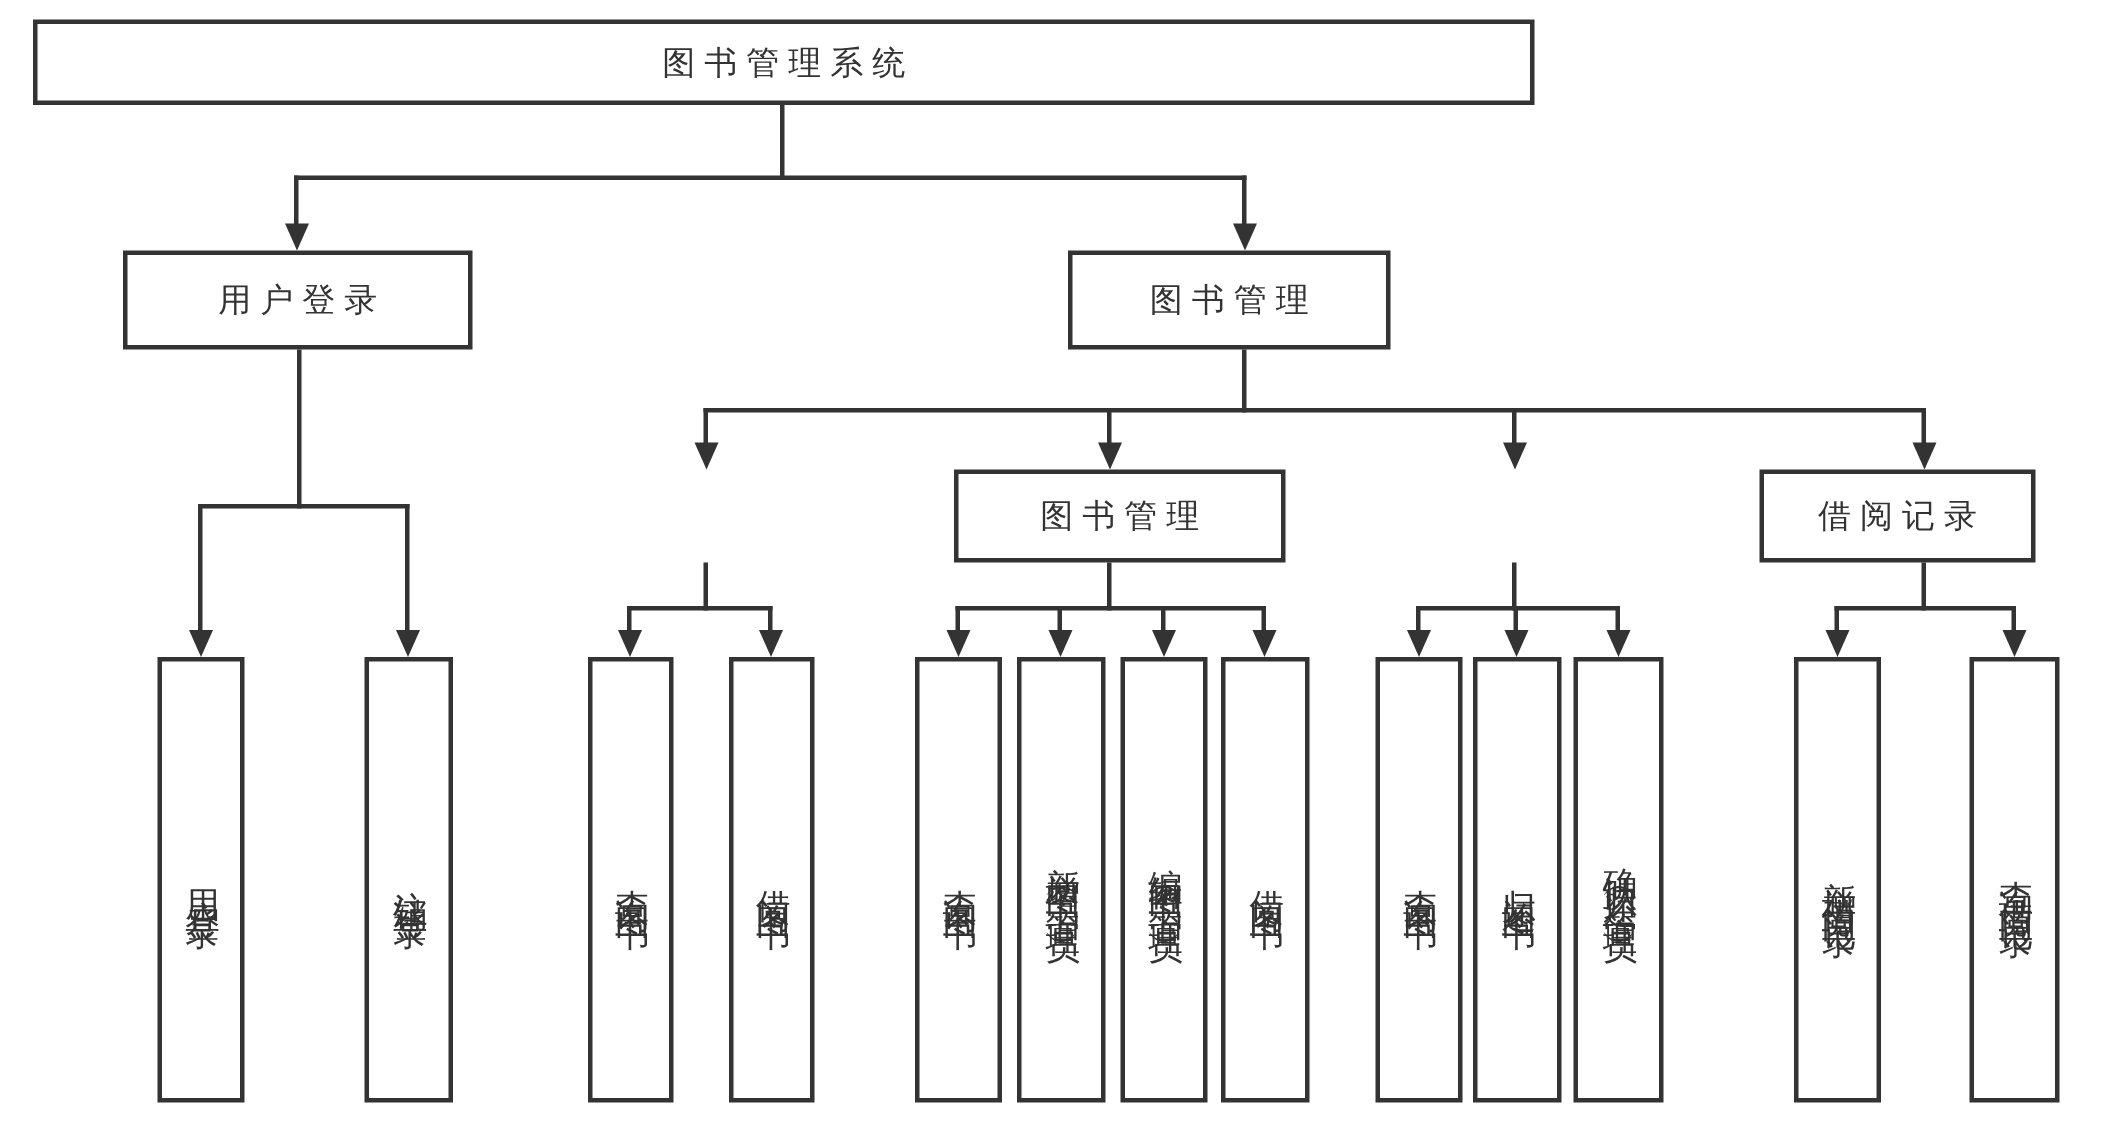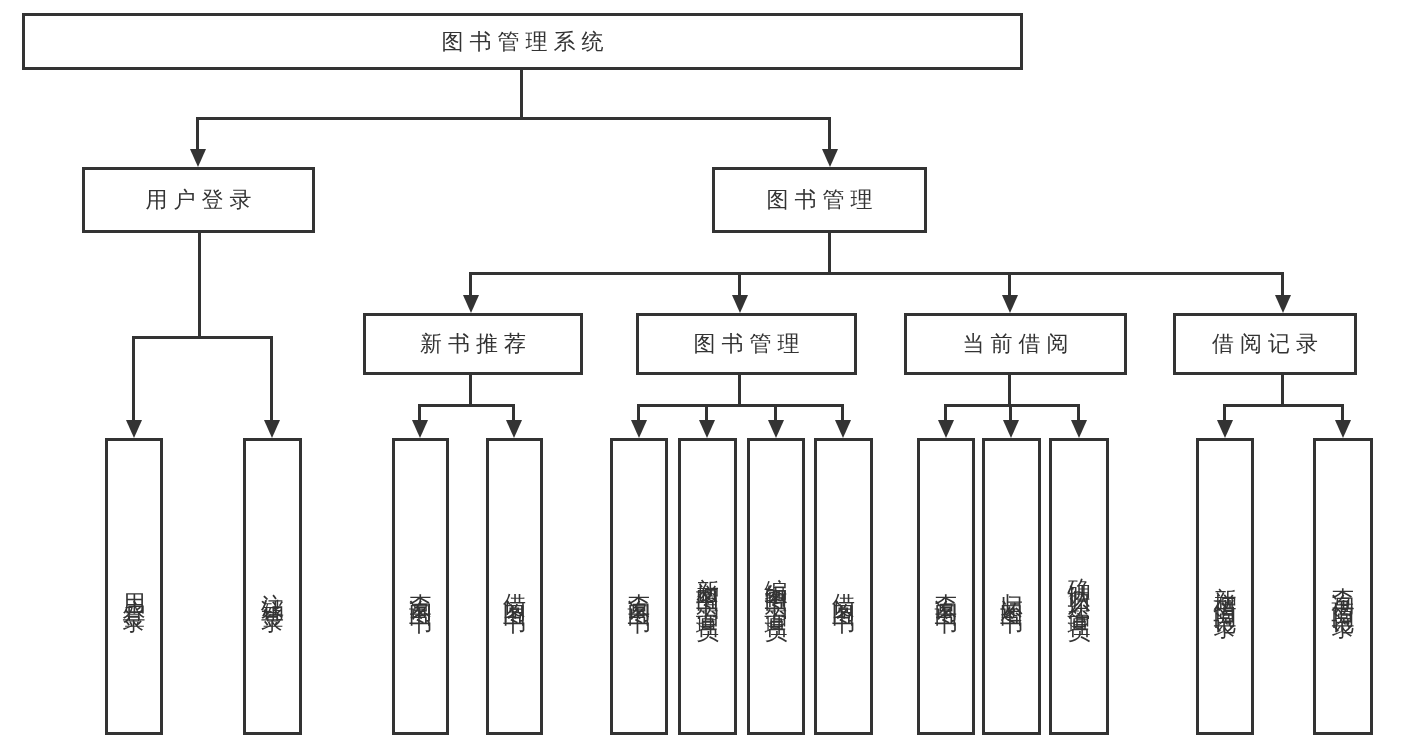--- a/index.html
+++ b/index.html
@@ -95,28 +95,22 @@
   <div class="ln" style="left:469px;top:272px;width:815px;height:3px"></div>
   <div class="ln" style="left:469px;top:272px;width:3px;height:26px"></div>
   <div class="ln" style="left:738px;top:272px;width:3px;height:26px"></div>
   <div class="ln" style="left:1008px;top:272px;width:3px;height:26px"></div>
   <div class="ln" style="left:1281px;top:272px;width:3px;height:26px"></div>
   <div class="arr" style="left:463px;top:295px"></div>
   <div class="arr" style="left:732px;top:295px"></div>
   <div class="arr" style="left:1002px;top:295px"></div>
   <div class="arr" style="left:1275px;top:295px"></div>
 
-  <div class="box hbox" style="left:363px;top:313px;width:220px;height:62px">
-    <span>新书推荐</span>
-  </div>
   <div class="box hbox" style="left:636px;top:313px;width:221px;height:62px">
     <span>图书管理</span>
-  </div>
-  <div class="box hbox" style="left:904px;top:313px;width:223px;height:62px">
-    <span>当前借阅</span>
   </div>
   <div class="box hbox" style="left:1173px;top:313px;width:184px;height:62px">
     <span>借阅记录</span>
   </div>
 
   <div class="ln" style="left:469px;top:375px;width:3px;height:32px"></div>
   <div class="ln" style="left:418px;top:404px;width:97px;height:3px"></div>
   <div class="ln" style="left:418px;top:404px;width:3px;height:20px"></div>
   <div class="ln" style="left:512px;top:404px;width:3px;height:20px"></div>
   <div class="arr" style="left:412px;top:420px"></div>

